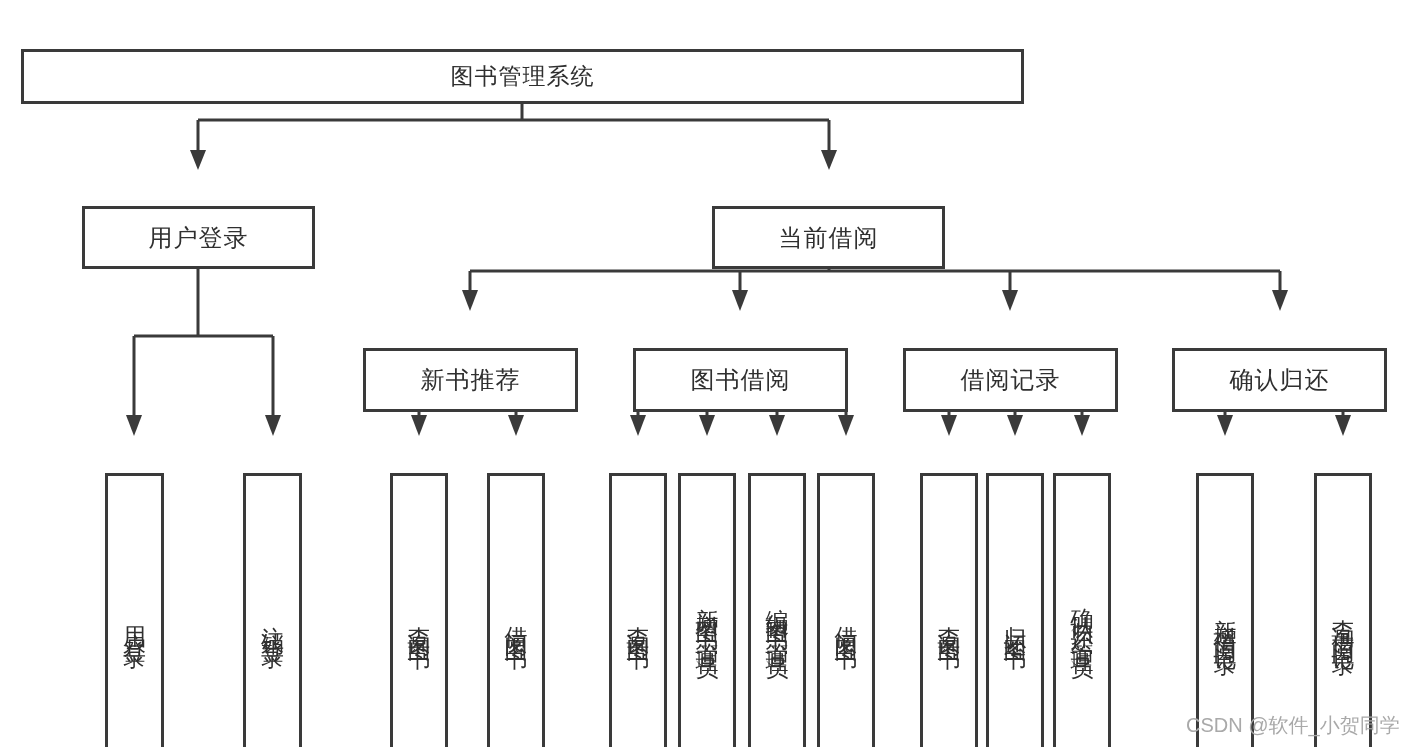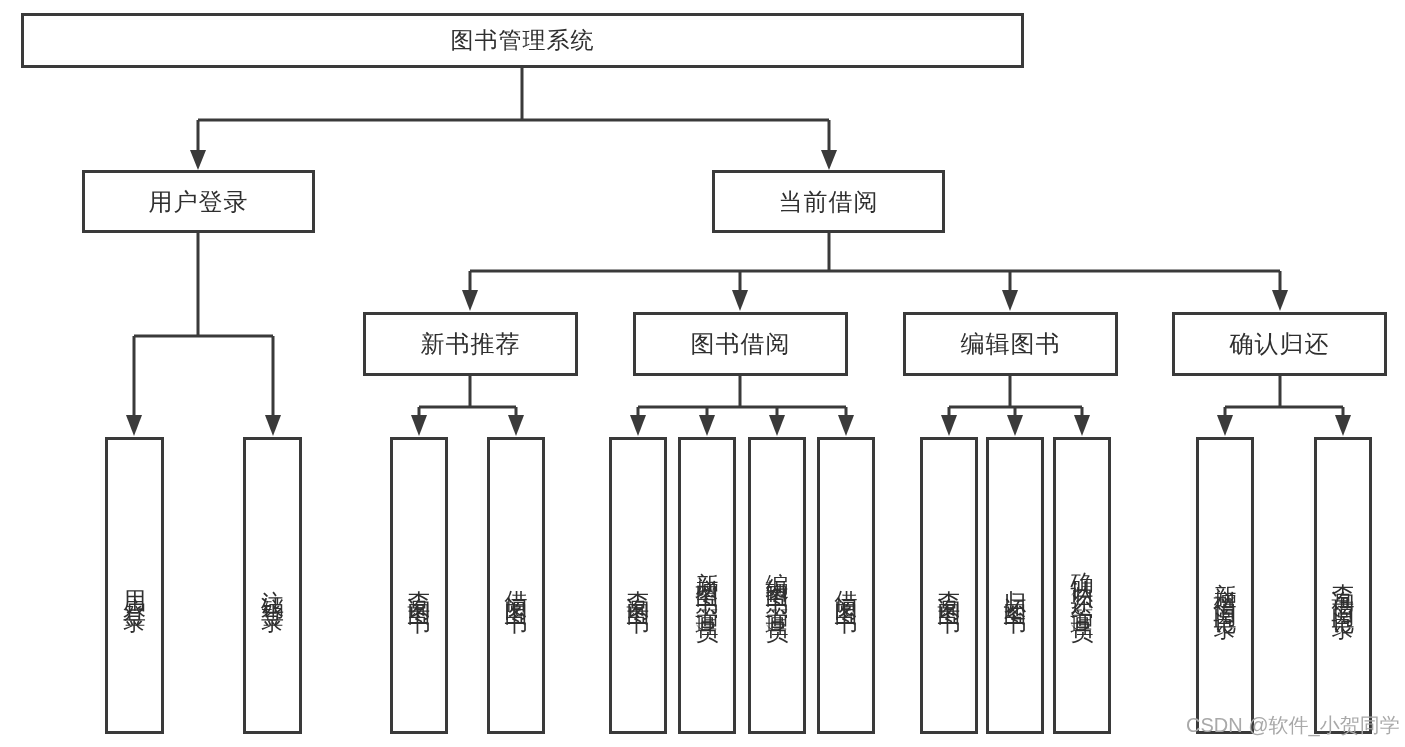--- a/index.html
+++ b/index.html
@@ -16,20 +16,21 @@
     font-family:"Liberation Sans",sans-serif;
   }
   .connectors{position:absolute;left:0;top:0;width:1405px;height:747px;}
   .ln{stroke:var(--line);stroke-width:3;fill:none;}
   .ah{fill:var(--line);stroke:none;}
   .node{
     position:absolute;box-sizing:border-box;
     border:3px solid var(--line);background:var(--box-bg);
     display:flex;align-items:center;justify-content:center;
     color:var(--text);
+    margin-top:36px;
   }
   .node.h .lbl{font-size:24px;letter-spacing:1px;white-space:nowrap;}
   .node.root .lbl{font-size:23px;}
   .node.v{top:437px;height:297px;}
   .node.v .vlbl{
     writing-mode:vertical-rl;text-orientation:mixed;
     font-size:23px;line-height:1;letter-spacing:7px;
     white-space:nowrap;
   }
   .watermark{
@@ -97,21 +98,21 @@
     <span class="lbl">当前借阅</span>
   </div>
 
   <div class="node h" style="left:363px;top:312px;width:215px;height:64px">
     <span class="lbl">新书推荐</span>
   </div>
   <div class="node h" style="left:633px;top:312px;width:215px;height:64px">
     <span class="lbl">图书借阅</span>
   </div>
   <div class="node h" style="left:903px;top:312px;width:215px;height:64px">
-    <span class="lbl">编辑图书</span>
+    <span class="lbl">借阅记录</span>
   </div>
   <div class="node h" style="left:1172px;top:312px;width:215px;height:64px">
     <span class="lbl">确认归还</span>
   </div>
 
   <div class="node v" style="left:105px;width:59px">
     <span class="vlbl">用户登录</span>
   </div>
   <div class="node v" style="left:243px;width:59px">
     <span class="vlbl">注销登录</span>

